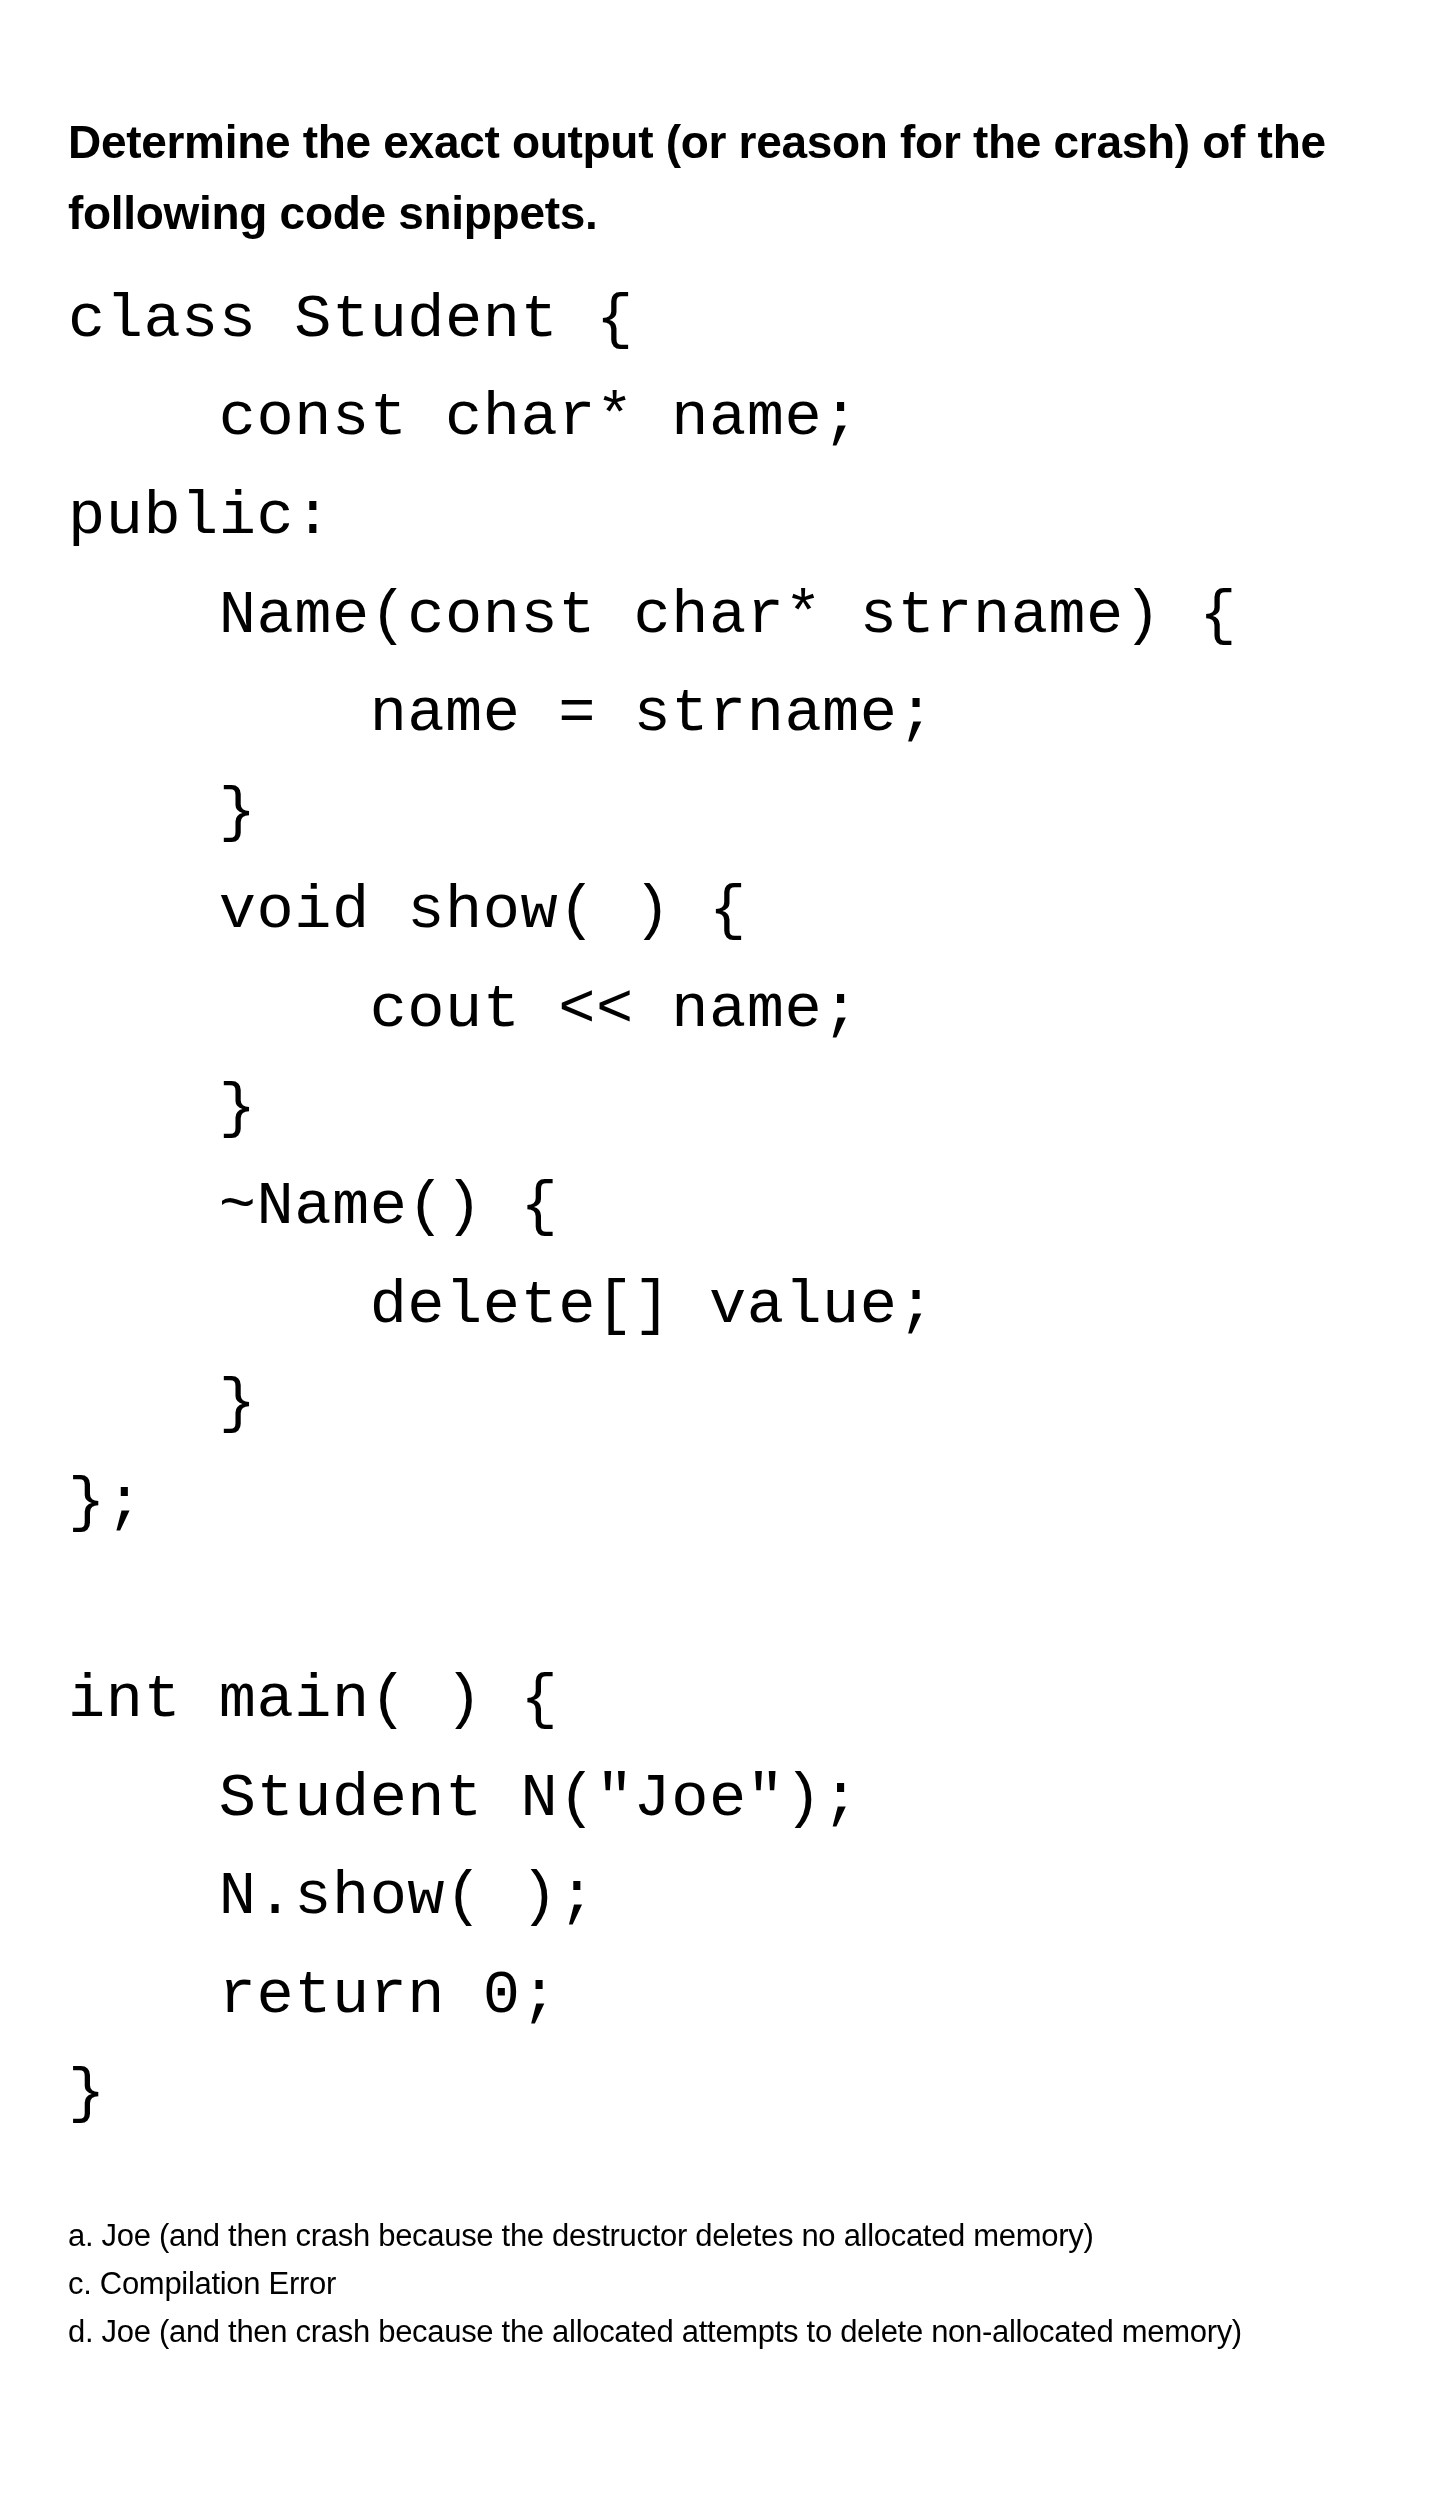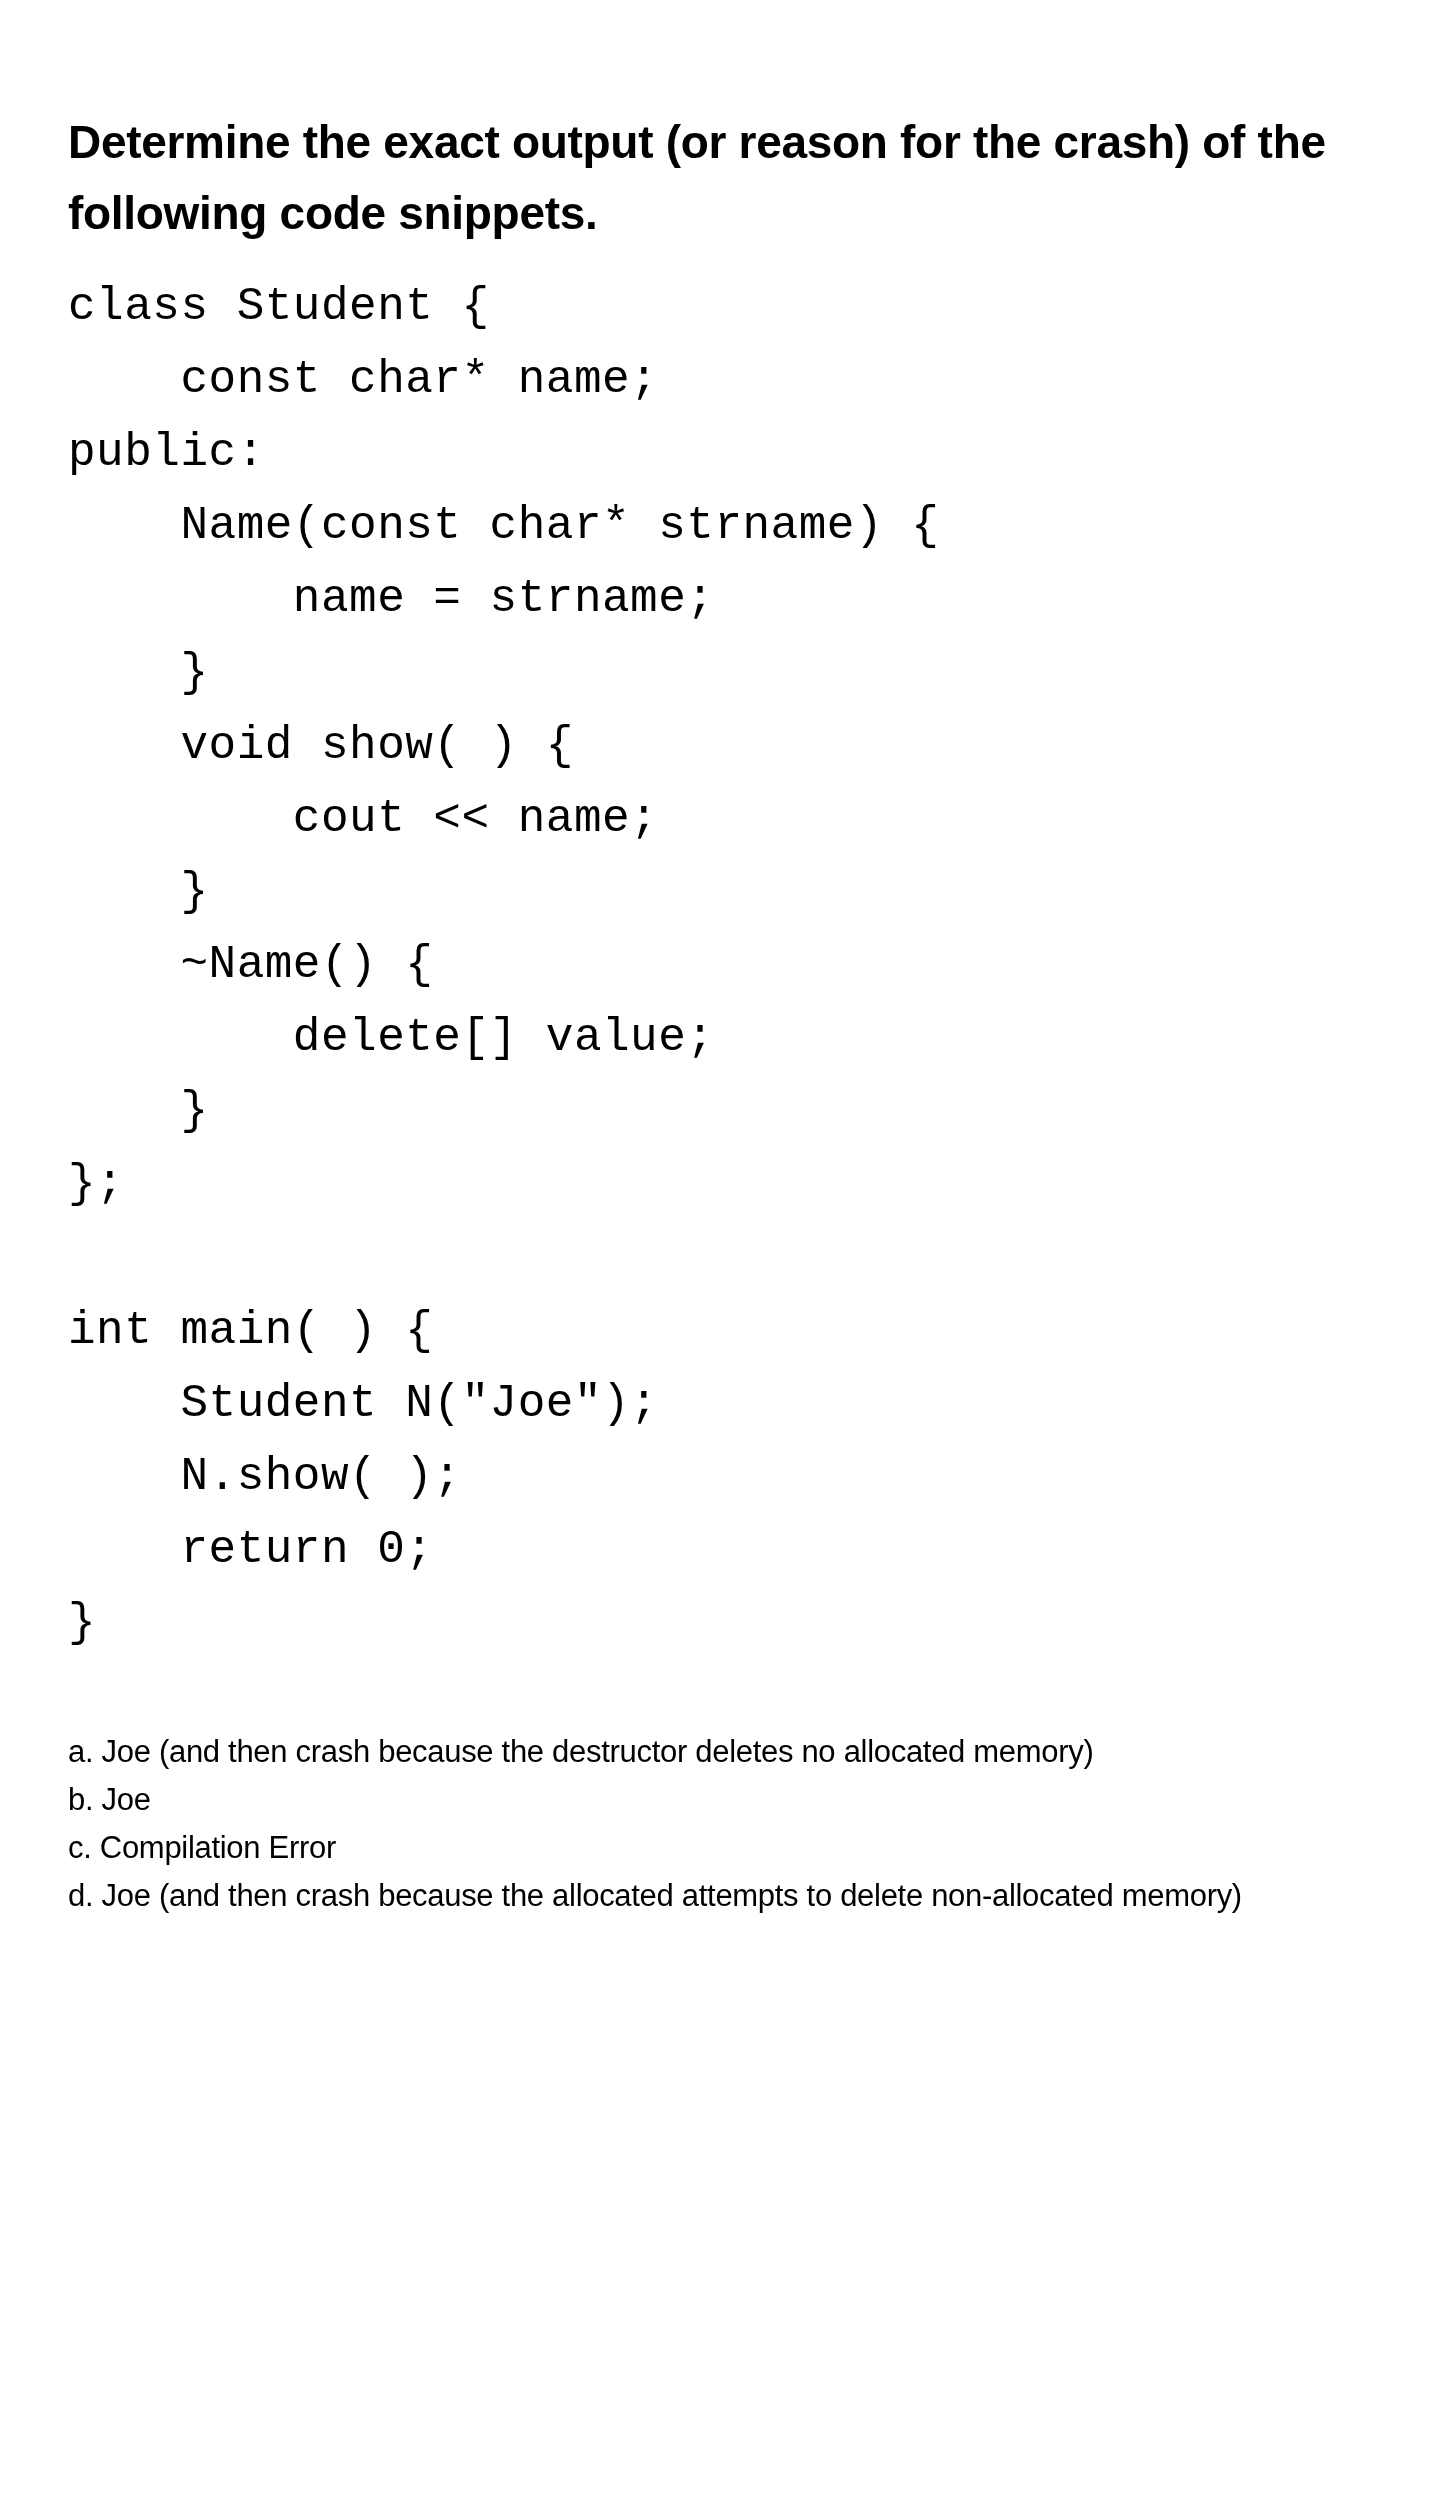--- a/index.html
+++ b/index.html
@@ -17,21 +17,21 @@
   }
   .prompt {
     font-size: 46px;
     line-height: 1.55;
     font-weight: 700;
     margin-bottom: 21.3px;
     letter-spacing: -0.3px;
   }
   .code-block {
     font-family: "Courier New", Courier, monospace;
-    font-size: 46px;
+    font-size: 62px;
     line-height: 1.59;
     white-space: pre;
     margin-bottom: 68px;
     letter-spacing: 0.5px;
   }
   .options {
     font-size: 31px;
     line-height: 1.55;
     letter-spacing: -0.3px;
   }
@@ -59,17 +59,16 @@
 };
 
 int main( ) {
     Student N("Joe");
     N.show( );
     return 0;
 }</div>
 
 <div class="options">
   <div class="option">a. Joe (and then crash because the destructor deletes no allocated memory)</div>
-  <div class="option">b. Joe</div>
   <div class="option">c. Compilation Error</div>
   <div class="option">d. Joe (and then crash because the allocated attempts to delete non-allocated memory)</div>
 </div>
 
 
 </body></html>

